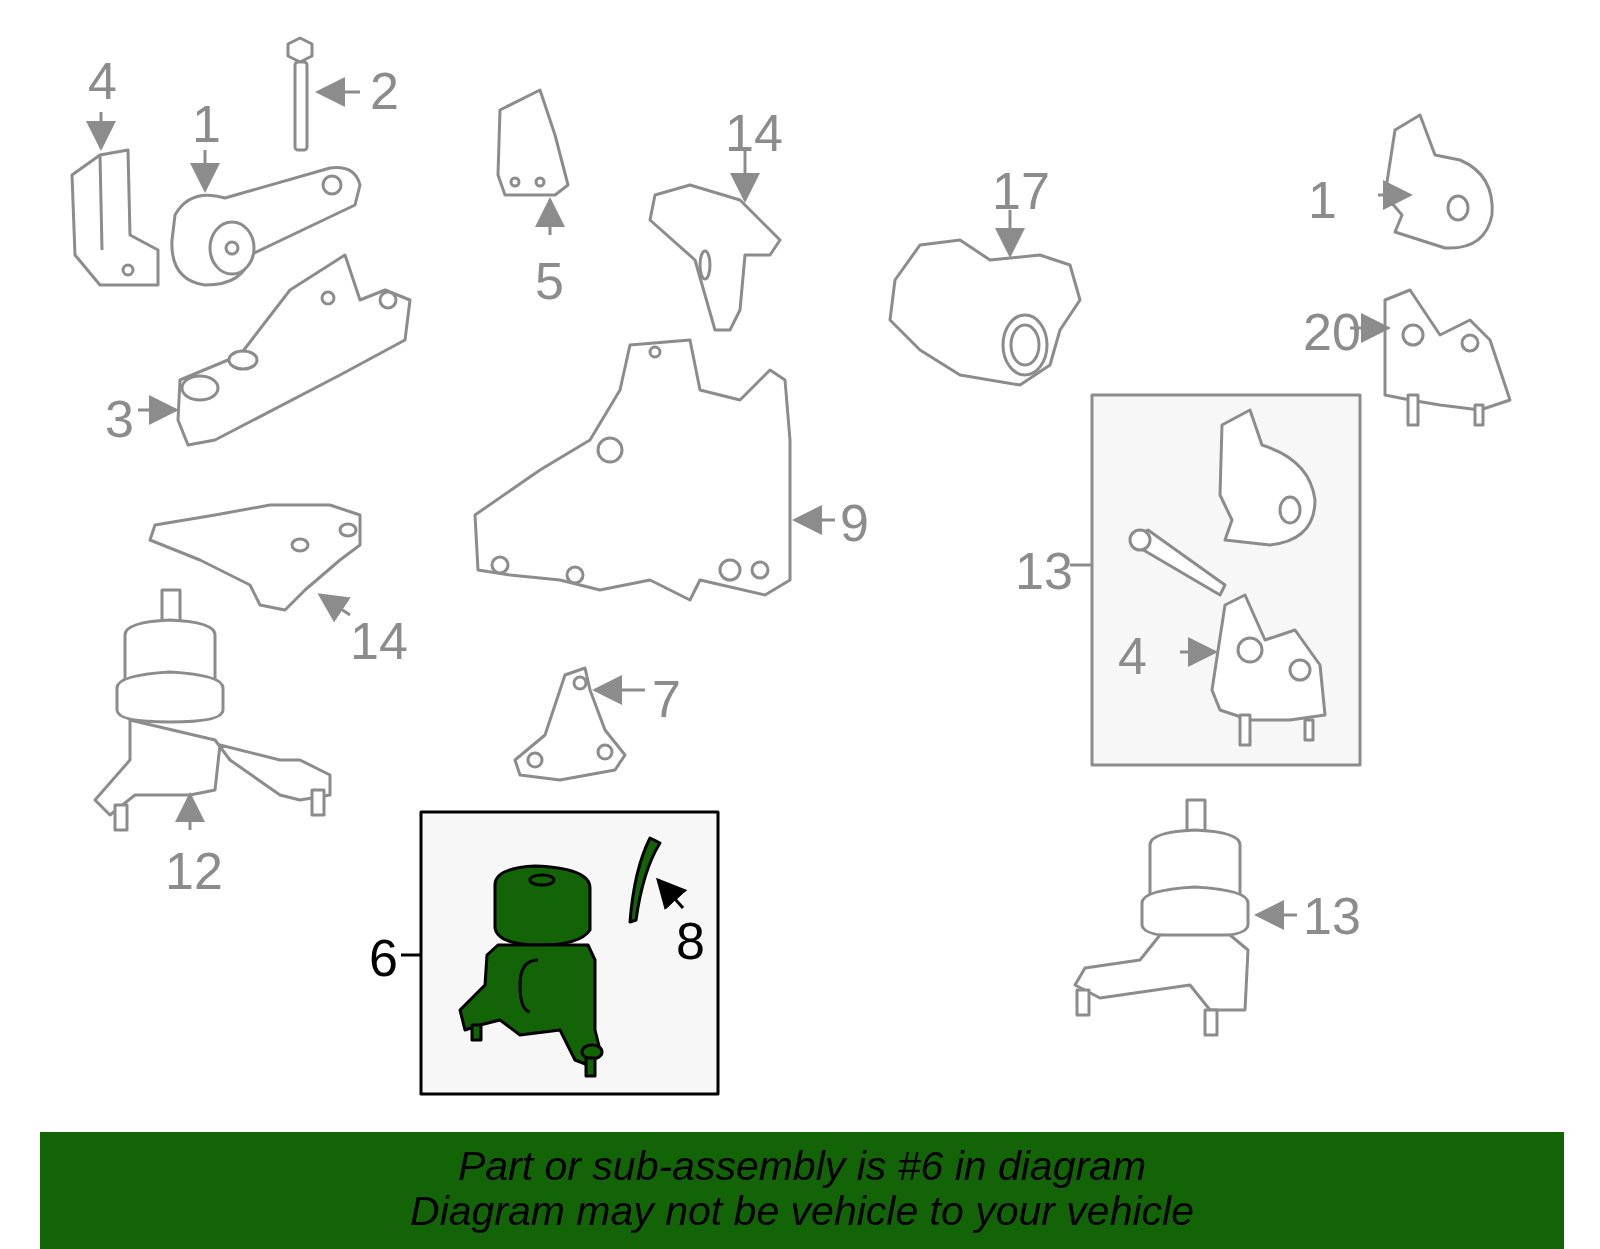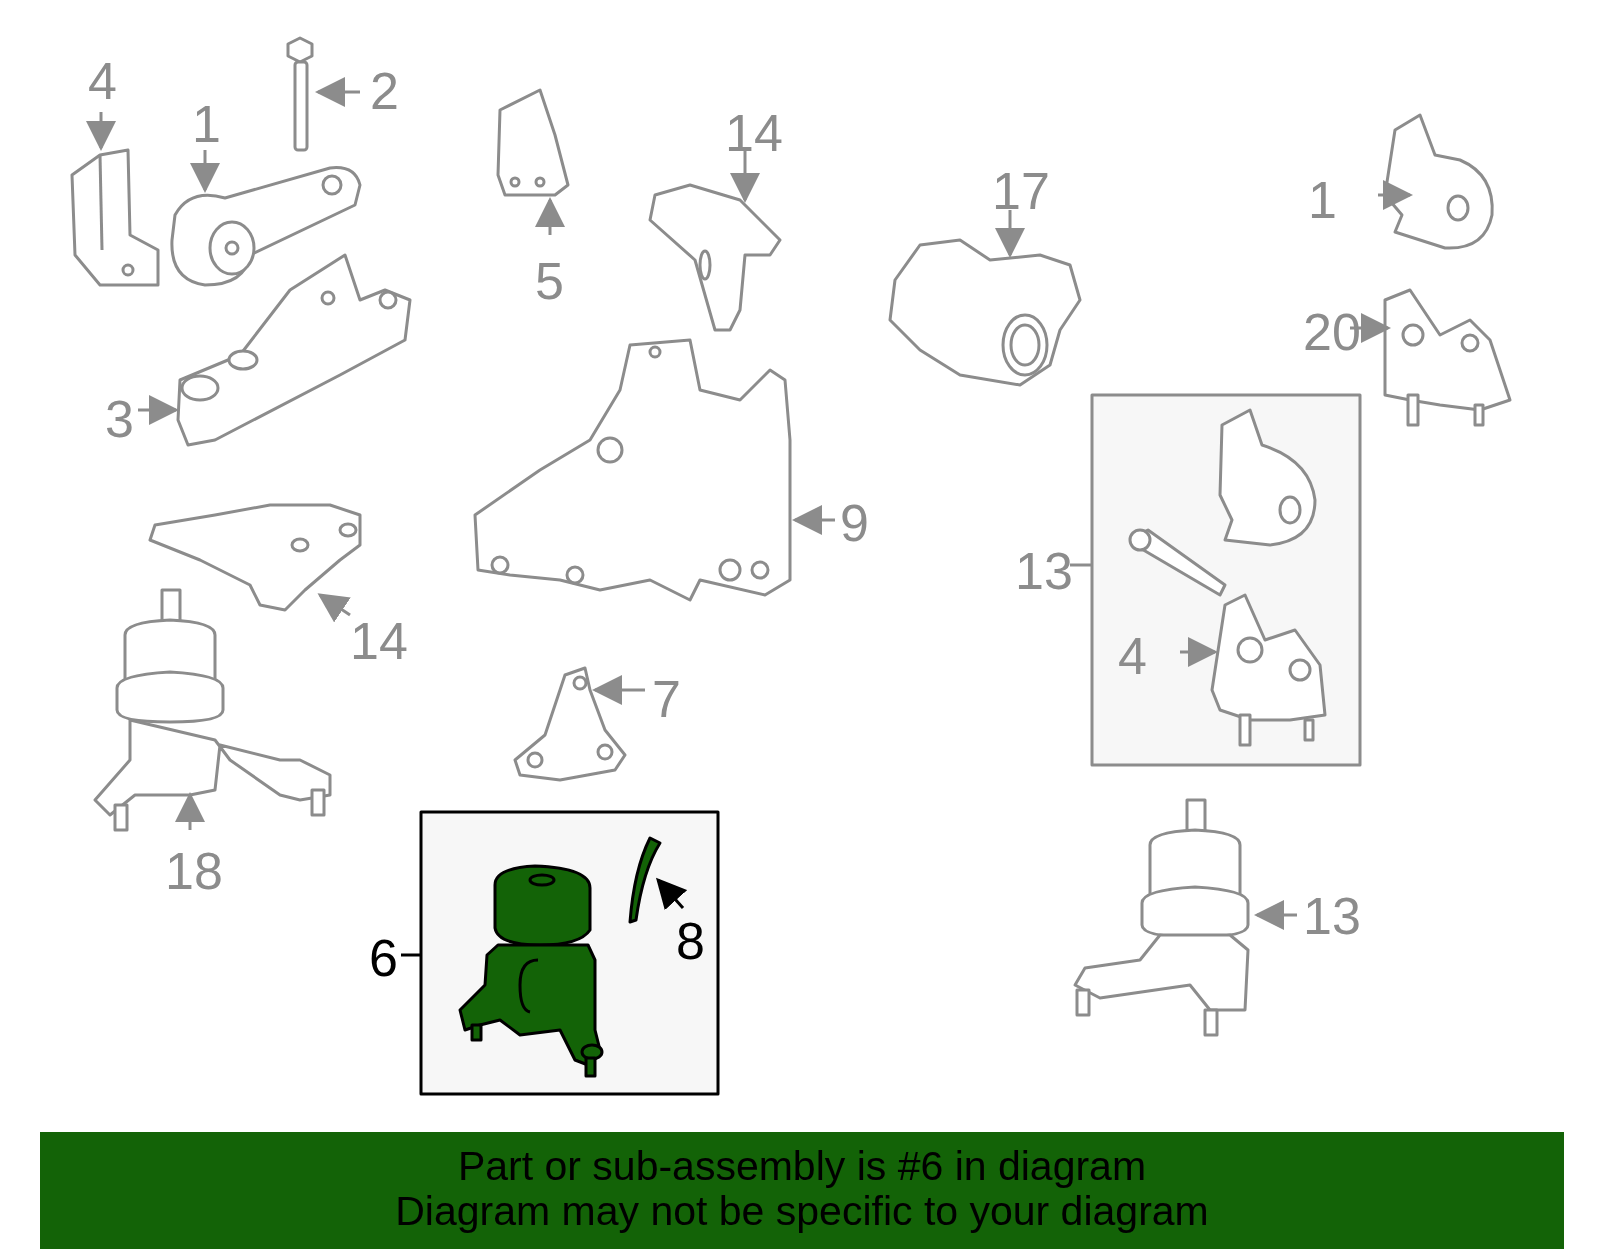--- a/index.html
+++ b/index.html
@@ -1,21 +1,21 @@
 <!DOCTYPE html>
 <html><head>
 <meta charset="utf-8">
 <style>
   html, body { margin: 0; padding: 0; background: #ffffff; }
   body { width: 1600px; height: 1249px; position: relative; overflow: hidden; font-family: "Liberation Sans", sans-serif; }
   #diagram { position: absolute; left: 0; top: 0; width: 1600px; height: 1130px; }
   .lbl { position: absolute; font-family: "Liberation Sans", sans-serif; font-size: 52px; line-height: 1; color: #8c8c8c; }
   .lbl.dark { color: #000000; }
   #banner { position: absolute; left: 40px; top: 1132px; width: 1524px; height: 117px; background: #136307; text-align: center; color: #000; font-size: 41px; line-height: 45px; padding-top: 12px; box-sizing: border-box; }
-  #banner div { white-space: nowrap; }
+  #banner div { white-space: nowrap; font-style: italic; }
 </style>
 </head>
 <body>
 
 <div id="diagram">
   <svg width="1600" height="1130" viewBox="0 0 1600 1130" xmlns="http://www.w3.org/2000/svg">
     <defs>
       <marker id="ah" markerWidth="10" markerHeight="10" refX="9" refY="5" orient="auto">
         <path d="M0,0 L10,5 L0,10 z" fill="#8c8c8c"></path>
       </marker>
@@ -180,22 +180,22 @@
   <span class="lbl" style="left:535px;top:255px">5</span>
   <span class="lbl" style="left:725px;top:107px">14</span>
   <span class="lbl" style="left:992px;top:165px">17</span>
   <span class="lbl" style="left:1308px;top:174px">1</span>
   <span class="lbl" style="left:1303px;top:306px">20</span>
   <span class="lbl" style="left:840px;top:497px">9</span>
   <span class="lbl" style="left:1015px;top:545px">13</span>
   <span class="lbl" style="left:1118px;top:630px">4</span>
   <span class="lbl" style="left:350px;top:615px">14</span>
   <span class="lbl" style="left:652px;top:673px">7</span>
-  <span class="lbl" style="left:165px;top:845px">18</span>
+  <span class="lbl" style="left:165px;top:845px">12</span>
   <span class="lbl" style="left:1303px;top:890px">13</span>
   <span class="lbl dark" style="left:369px;top:932px">6</span>
   <span class="lbl dark" style="left:676px;top:915px">8</span>
 </div>
 
 <div id="banner">
   <div>Part or sub-assembly is #6 in diagram</div>
-  <div>Diagram may not be specific to your diagram</div>
+  <div>Diagram may not be vehicle to your vehicle</div>
 </div>
 
 </body></html>

